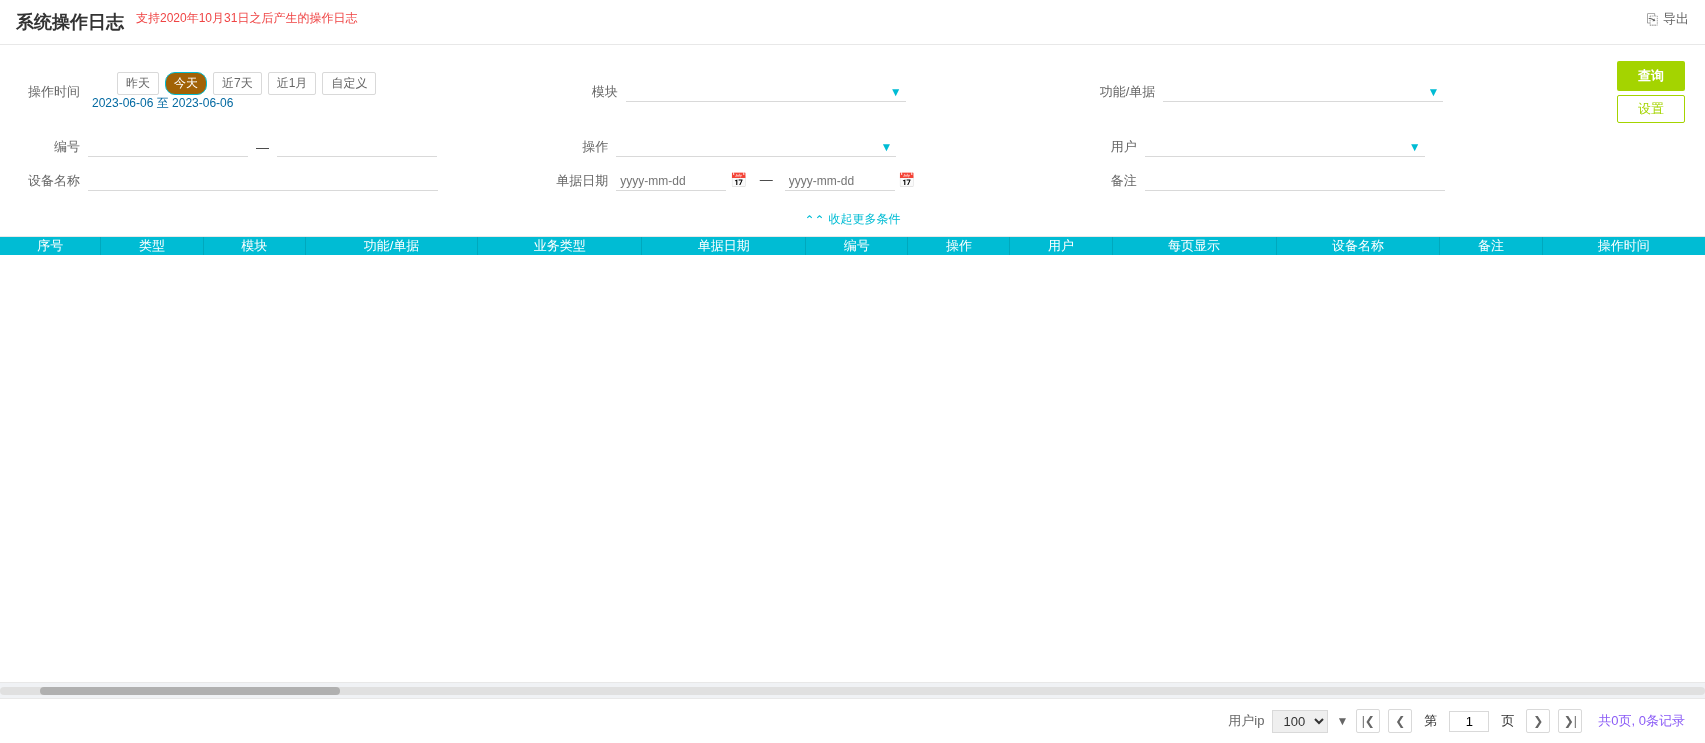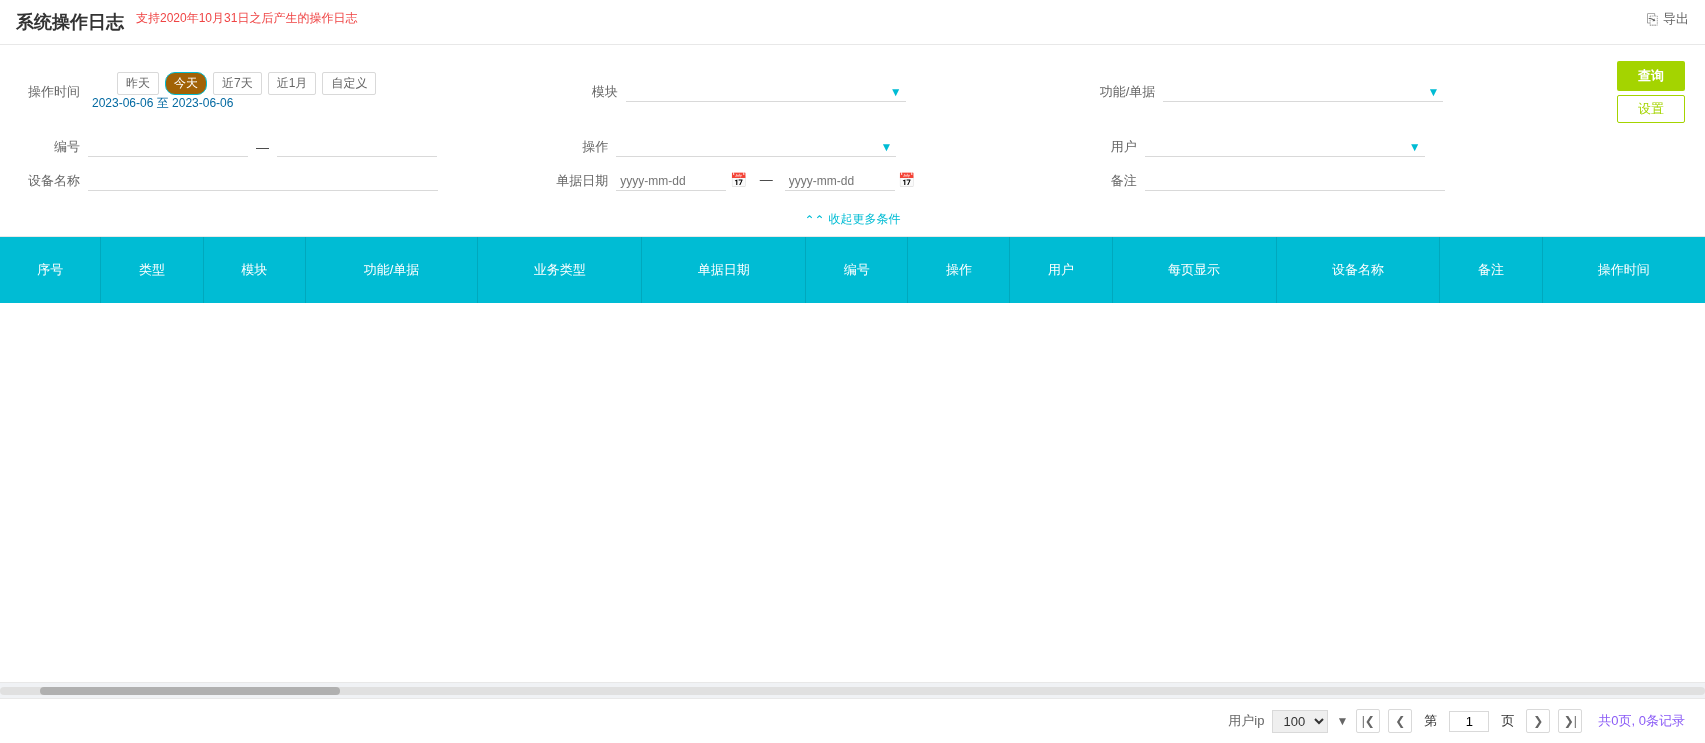--- a/index.html
+++ b/index.html
@@ -45,21 +45,21 @@
     .btn-settings { background: #fff; color: #a4d400; border: 1px solid #a4d400; padding: 4px 20px; font-size: 13px; cursor: pointer; border-radius: 2px; }
 
     
     .collapse-bar { text-align: center; padding: 6px 0 8px 0; cursor: pointer; color: #00bcd4; font-size: 12px; display: flex; align-items: center; justify-content: center; gap: 4px; }
     .collapse-icon { font-size: 12px; }
 
     
     .table-area { flex: 1; background: #fff; overflow: hidden; }
     .data-table { width: 100%; border-collapse: collapse; }
     .data-table thead tr { background: #00bcd4; }
-    .data-table thead th { color: #fff; font-size: 13px; font-weight: normal; padding: 24px 8px; text-align: center; white-space: nowrap; border-right: 1px solid #00a8bd; }
+    .data-table thead th { color: #fff; font-size: 13px; font-weight: normal; padding: 0 8px; text-align: center; white-space: nowrap; border-right: 1px solid #00a8bd; }
     .data-table thead th:last-child { border-right: none; }
     .data-table tbody { background: #fff; }
     .empty-area { height: 300px; }
 
     
     .scrollbar-area { height: 16px; background: #f0f2f5; border-top: 1px solid #e8e8e8; }
     .scrollbar-track { height: 8px; background: #e0e0e0; margin: 4px 0; border-radius: 4px; position: relative; }
     .scrollbar-thumb { width: 300px; height: 8px; background: #b0b0b0; border-radius: 4px; position: absolute; left: 40px; }
 
     

